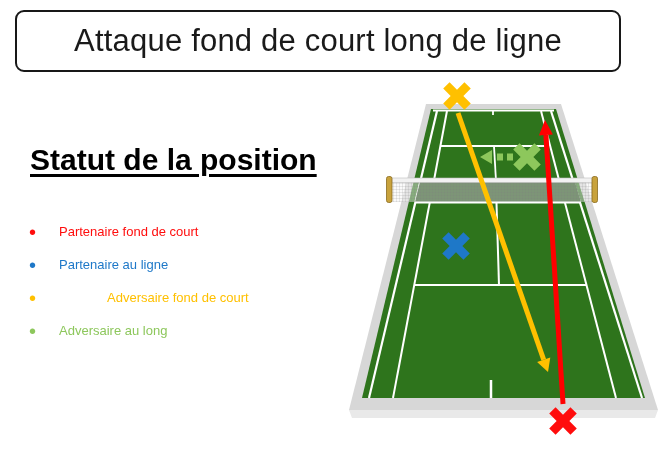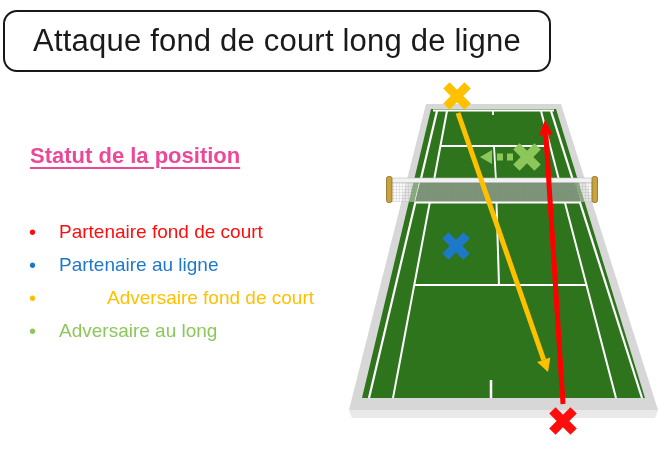--- a/index.html
+++ b/index.html
@@ -1,34 +1,34 @@
 <!DOCTYPE html>
 <html><head>
 <meta charset="utf-8">
 <style>
   html,body{margin:0;padding:0;background:#fff;}
   .slide{
     position:relative;width:660px;height:449px;overflow:hidden;
     background:#fff;font-family:"Liberation Sans",sans-serif;
   }
   .title-box{
-    position:absolute;left:3px;top:10px;width:548px;height:62px;
-    border:2.5px solid #181818;border-radius:14px;background:#fff;
+    position:absolute;left:15px;top:10px;width:606px;height:62px;
+    border:2.5px solid #181818;border-radius:9px;background:#fff;
     display:flex;align-items:center;justify-content:center;box-sizing:border-box;
   }
   .title-box span{font-size:31px;color:#1a1a1a;letter-spacing:.2px;white-space:nowrap;}
   .legend-heading{
     position:absolute;left:30px;top:143px;
-    font-size:22px;font-weight:bold;color:#ec4899;
+    font-size:30px;font-weight:bold;color:#000000;
     text-decoration:underline;text-underline-offset:4px;
   }
   .legend{position:absolute;left:26px;top:215px;}
   .legend-item{display:flex;align-items:center;height:33px;}
   .legend-item .bullet{width:30px;font-size:20px;line-height:1;text-align:left;padding-left:3px;}
-  .legend-item .lbl{font-size:19px;white-space:nowrap;}
+  .legend-item .lbl{font-size:13px;white-space:nowrap;}
   svg.court{position:absolute;left:0;top:0;}
 </style>
 </head>
 <body>
 
 <div class="slide">
 
   <div class="title-box">
     <span>Attaque fond de court long de ligne</span>
   </div>

